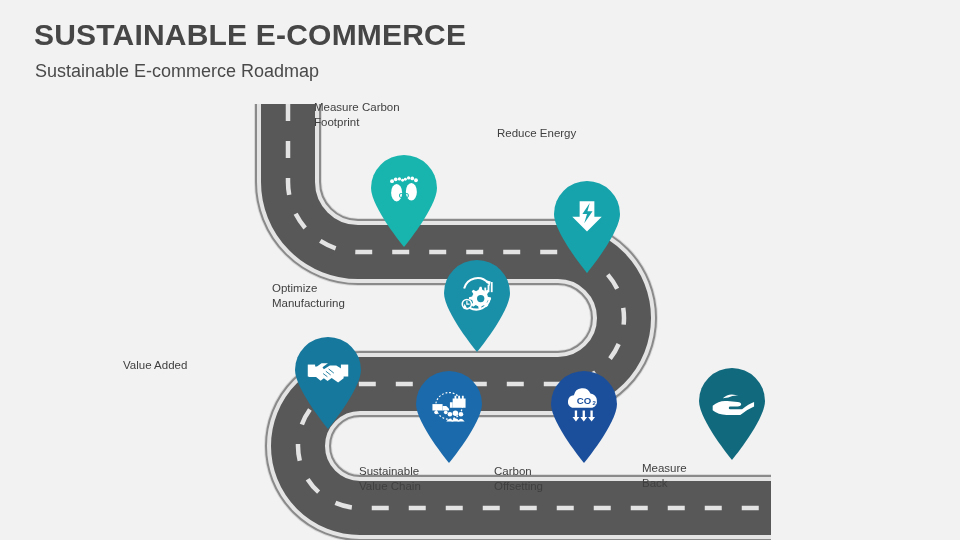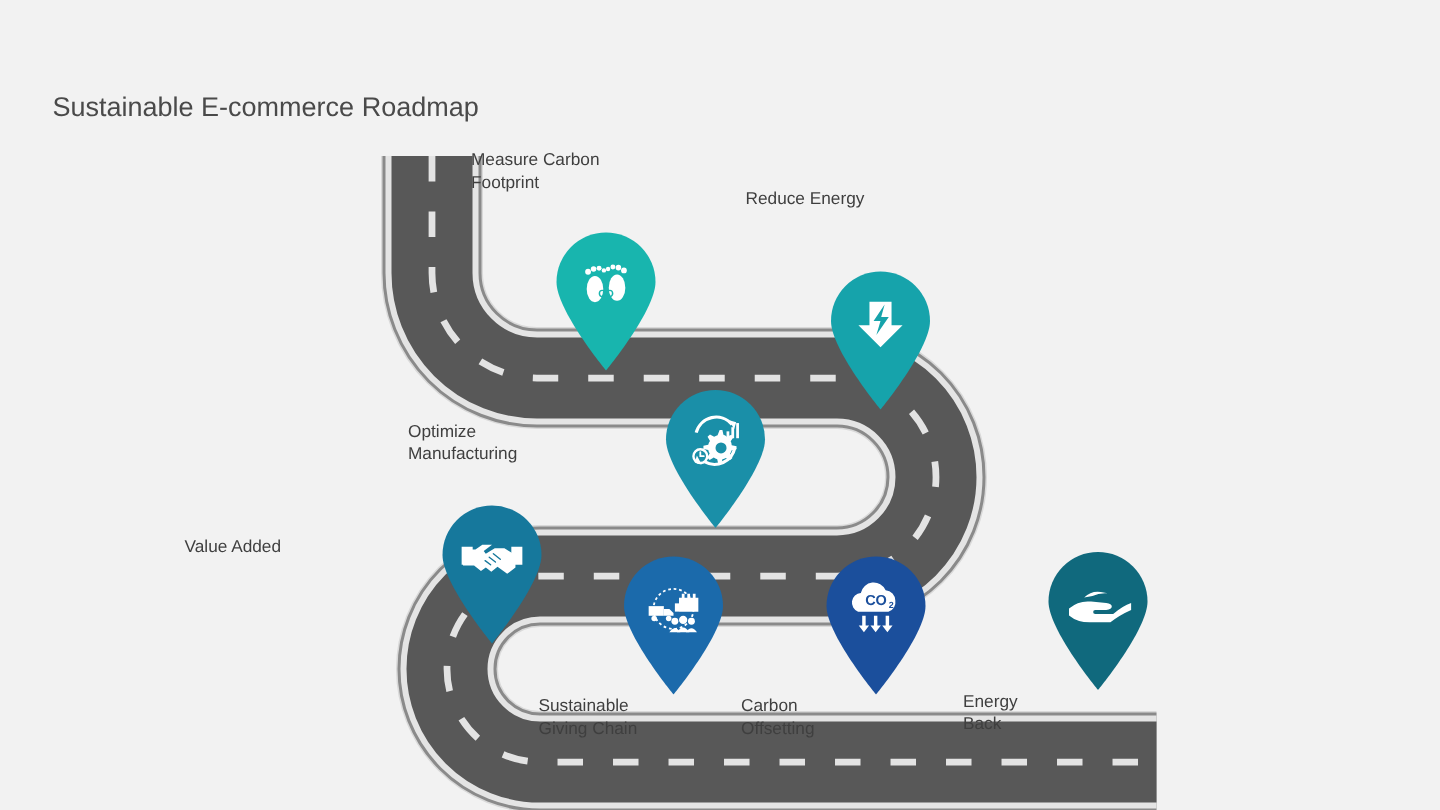--- a/index.html
+++ b/index.html
@@ -35,20 +35,21 @@
   .lbl-above{left:-90px;top:-92px;width:180px;}
   .lbl-below{left:-90px;top:56px;width:180px;}
   .lbl-left{left:-205px;top:-16px;width:180px;text-align:center;}
   .icon-glyph{position:absolute;left:-37px;top:-37px;width:74px;height:74px;}
 </style>
 </head>
 <body>
 
 <div class="slide">
 
+  <div id="page-title">SUSTAINABLE E-COMMERCE</div>
   <div id="page-subtitle">Sustainable E-commerce Roadmap</div>
 
   <svg id="roadmap-graphic" viewBox="0 0 960 540">
     <defs>
       <path id="roadpath" fill="none" d="M 288 104
            L 288 180
            A 72 72 0 0 0 360 252
            L 560 252
            A 66 66 0 0 1 560 384
            L 360 384
@@ -197,21 +198,21 @@
               <circle cx="64" cy="68" r="6"></circle>
               <circle cx="76" cy="70" r="5"></circle>
           <path d="M44 86 q8 -12 16 0 z"></path>
           <path d="M55 86 q9 -14 18 0 z"></path>
           <path d="M68 86 q8 -12 16 0 z"></path>
         </g>
       </svg>
         </div>
         <div class="label lbl-below">
           <div>Sustainable</div>
-          <div>Giving Chain</div>
+          <div>Value Chain</div>
         </div>
       </div>
       <div class="marker" style="left: 584px; top: 408px;">
         <div class="pin">
           <svg viewBox="0 0 74 92">
             <path d="M37 92 C37 92 4 52 4 33 A33 33 0 0 1 70 33 C70 52 37 92 37 92 Z" fill="#1b4f9c"></path>
           </svg>
         </div>
         <div class="icon-glyph">
           <svg viewBox="0 0 100 100" width="46" height="46" style="position:absolute;left:14px;top:11px;">
@@ -240,18 +241,18 @@
         </div>
         <div class="icon-glyph">
           <svg viewBox="0 0 100 100" width="46" height="46" style="position:absolute;left:14px;top:11px;">
         <g fill="#ffffff">
           <path d="M8 58 q14 -12 32 -10 l22 2 q8 1 8 5 t-8 5 l-16 0 q-3 0 -3 3 t3 3 l26 0 q14 -12 26 -16 l0 10 q-18 8 -30 18 l-30 0 q-18 0 -30 -10 z"></path>
           <path d="M30 42 q10 -10 24 -8 l10 2 q-12 -1 -22 4 z"></path>
         </g>
       </svg>
         </div>
         <div class="label lbl-below">
-          <div>Energy</div>
+          <div>Measure</div>
           <div>Back</div>
         </div>
       </div>
     </div>
 </div>
 
 </body></html>

